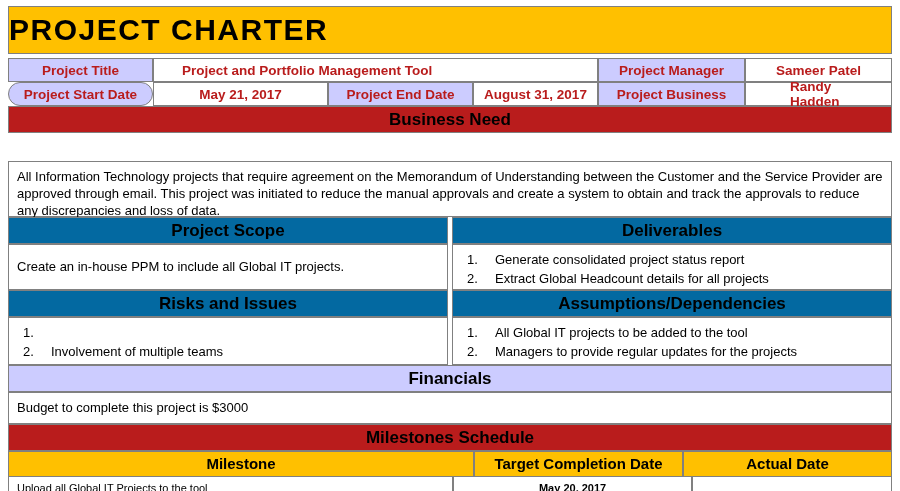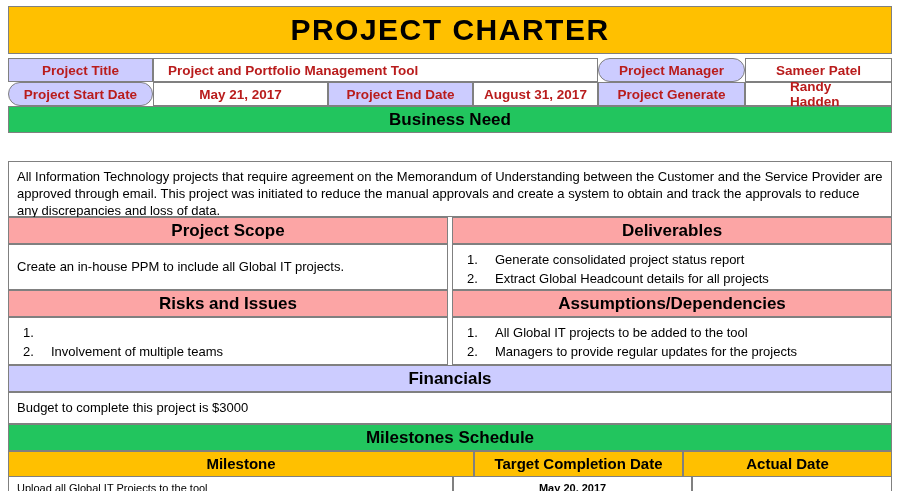--- a/index.html
+++ b/index.html
@@ -27,21 +27,20 @@
     box-sizing: border-box;
   }
 
   
   .title-bar {
     background: #ffc000;
     border: 1px solid #808080;
     height: 48px;
     display: flex;
     align-items: center;
-    justify-content: center;
     box-sizing: border-box;
   }
   .title-bar .title-text {
     font-size: 30px;
     font-weight: bold;
     letter-spacing: 1.5px;
     color: #000000;
   }
 
   .spacer-2 { height: 4px; }
@@ -61,48 +60,48 @@
   .cell.lbl {
     background: #ccccff;
     font-weight: bold;
     justify-content: center;
   }
   .cell.val {
     background: #ffffff;
     font-weight: bold;
   }
   .cell.val.center { justify-content: center; }
-  .cell.val.left { justify-content: flex-start; padding-left: 14px; }
+  .cell.val.left { justify-content: flex-start; padding-left: 28px; }
 
   
   .w-title-lbl   { width: 145px; }
   .w-title-val   { width: 445px; }
-  .w-mgr-lbl     { width: 147px; border-radius: 12px; }
+  .w-mgr-lbl     { width: 147px; }
   .w-mgr-val     { width: 147px; }
 
   .w-start-lbl   { width: 145px; border-radius: 12px; }
   .w-start-val   { width: 175px; }
   .w-end-lbl     { width: 145px; }
   .w-end-val     { width: 125px; }
   .w-spon-lbl    { width: 147px; }
   .w-spon-val    { width: 147px; padding-left: 44px; }
 
   
   .section-header {
     border: 1px solid #808080;
     box-sizing: border-box;
     text-align: center;
     font-weight: bold;
     font-size: 17px;
     color: #000;
     height: 27px;
     line-height: 25px;
   }
-  .sh-green  { background: #22c55e; }
-  .sh-orange { background: #fca5a5; }
+  .sh-green  { background: #b91c1c; }
+  .sh-orange { background: #0369a1; }
   .sh-lav    { background: #ccccff; }
 
   .full { width: 100%; }
   .half-left  { width: 440px; }
   .gap        { width: 4px; }
   .half-right { width: 440px; }
 
   
   .box {
     border: 1px solid #808080;
@@ -187,21 +186,21 @@
     <div class="cell val left w-title-val">Project and Portfolio Management Tool</div>
     <div class="cell lbl w-mgr-lbl">Project Manager</div>
     <div class="cell val center w-mgr-val">Sameer Patel</div>
   </div>
 
   <div class="row">
     <div class="cell lbl w-start-lbl">Project Start Date</div>
     <div class="cell val center w-start-val">May 21, 2017</div>
     <div class="cell lbl w-end-lbl">Project End Date</div>
     <div class="cell val center w-end-val">August 31, 2017</div>
-    <div class="cell lbl w-spon-lbl">Project Generate</div>
+    <div class="cell lbl w-spon-lbl">Project Business</div>
     <div class="cell val center w-spon-val">Randy Hadden</div>
   </div>
 
   <div class="section-header sh-green full">Business Need</div>
   <div class="box need">All  Information Technology projects that require agreement on the Memorandum of Understanding  between the Customer and the Service Provider are approved through email. This project was initiated to reduce the manual approvals and create a system to obtain and track the approvals to reduce any discrepancies and loss of data.</div>
 
   <div class="row">
     <div class="section-header sh-orange half-left">Project Scope</div>
     <div class="gap"></div>
     <div class="section-header sh-orange half-right">Deliverables</div>

